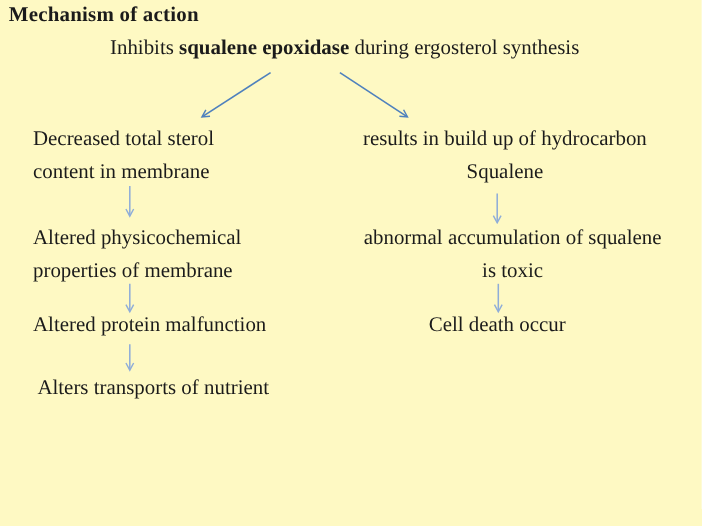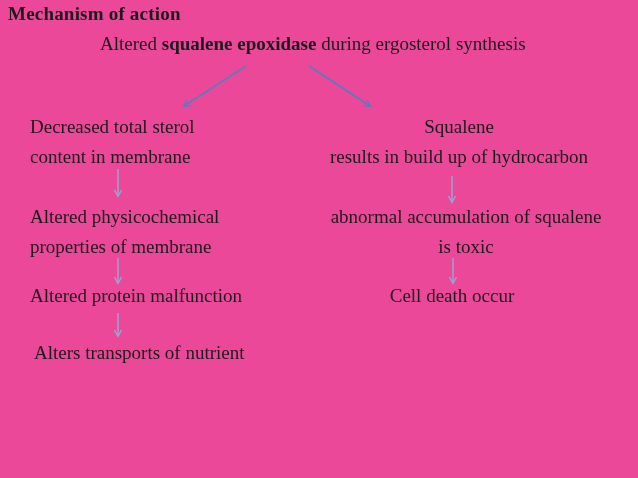--- a/index.html
+++ b/index.html
@@ -3,21 +3,21 @@
 <meta charset="utf-8">
 <style>
   * { margin: 0; padding: 0; box-sizing: border-box; }
   html, body { background: #ffffff; }
   body { font-family: "Liberation Serif", "DejaVu Serif", serif; }
 
   .slide {
     position: relative;
     width: 638px;
     height: 478px;
-    background: #ec4899;
+    background: #fef9c3;
     overflow: hidden;
     color: #1b1b1b;
   }
 
   .title {
     position: absolute;
     left: 8px;
     top: 0;
     font-size: 19px;
     font-weight: bold;
@@ -63,21 +63,21 @@
     pointer-events: none;
   }
 </style>
 </head>
 <body>
 
 <div class="slide">
 
   <div class="title">Mechanism of action</div>
 
-  <div class="subtitle"><span>Altered </span><span class="b">squalene epoxidase</span><span> during ergosterol synthesis</span></div>
+  <div class="subtitle"><span>Inhibits </span><span class="b">squalene epoxidase</span><span> during ergosterol synthesis</span></div>
 
   <svg class="arrows" width="638" height="478" viewBox="0 0 638 478" xmlns="http://www.w3.org/2000/svg">
     <defs>
       <marker id="head-diag" markerWidth="9" markerHeight="9" refX="7" refY="4.5" orient="auto" markerUnits="userSpaceOnUse">
         <path d="M1,1 L7.5,4.5 L1,8" fill="none" stroke-width="1.3" stroke="#4f81bd"></path>
       </marker>
       <marker id="head-vert" markerWidth="9" markerHeight="9" refX="7" refY="4.5" orient="auto" markerUnits="userSpaceOnUse">
         <path d="M1,1 L7.5,4.5 L1,8" fill="none" stroke-width="1.3" stroke="#8fadd8"></path>
       </marker>
     </defs>
@@ -105,22 +105,22 @@
 
   <div class="para lp3">
     <div>Altered protein malfunction</div>
   </div>
 
   <div class="para lp4">
     <div>Alters transports of nutrient</div>
   </div>
 
   <div class="para centered rp1">
+    <div>results in build up of hydrocarbon</div>
     <div>Squalene</div>
-    <div>results in build up of hydrocarbon</div>
   </div>
 
   <div class="para centered rp2">
     <div>abnormal accumulation of squalene</div>
     <div>is toxic</div>
   </div>
 
   <div class="para centered rp3">
     <div>Cell death occur</div>
   </div>

